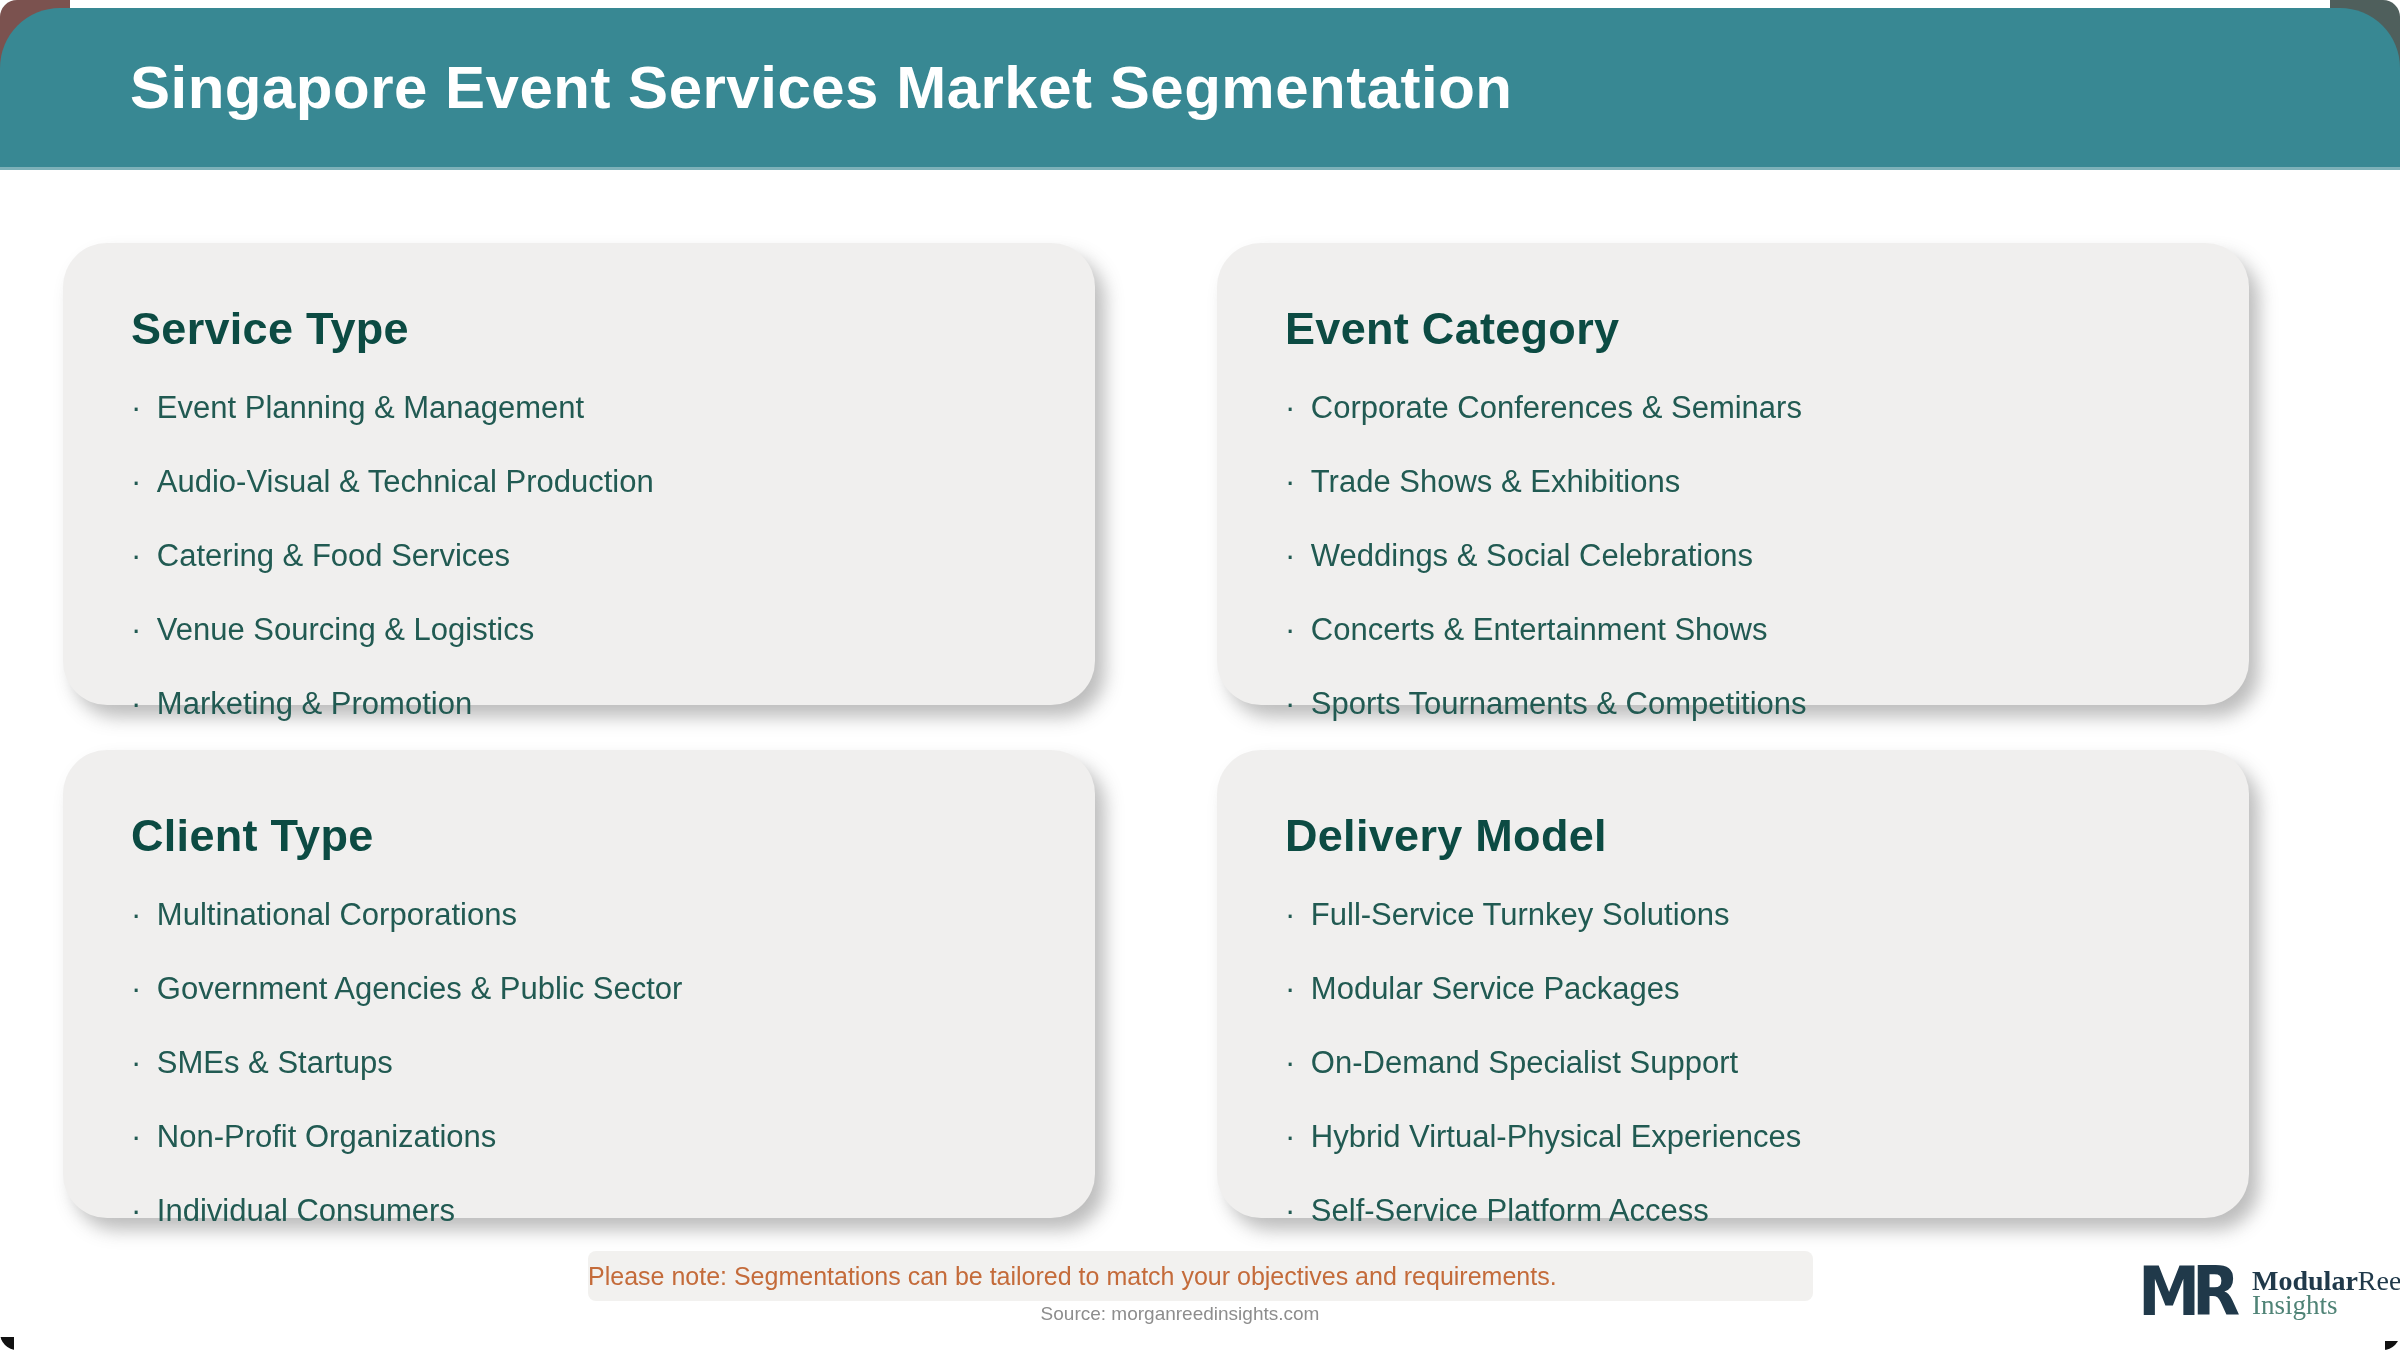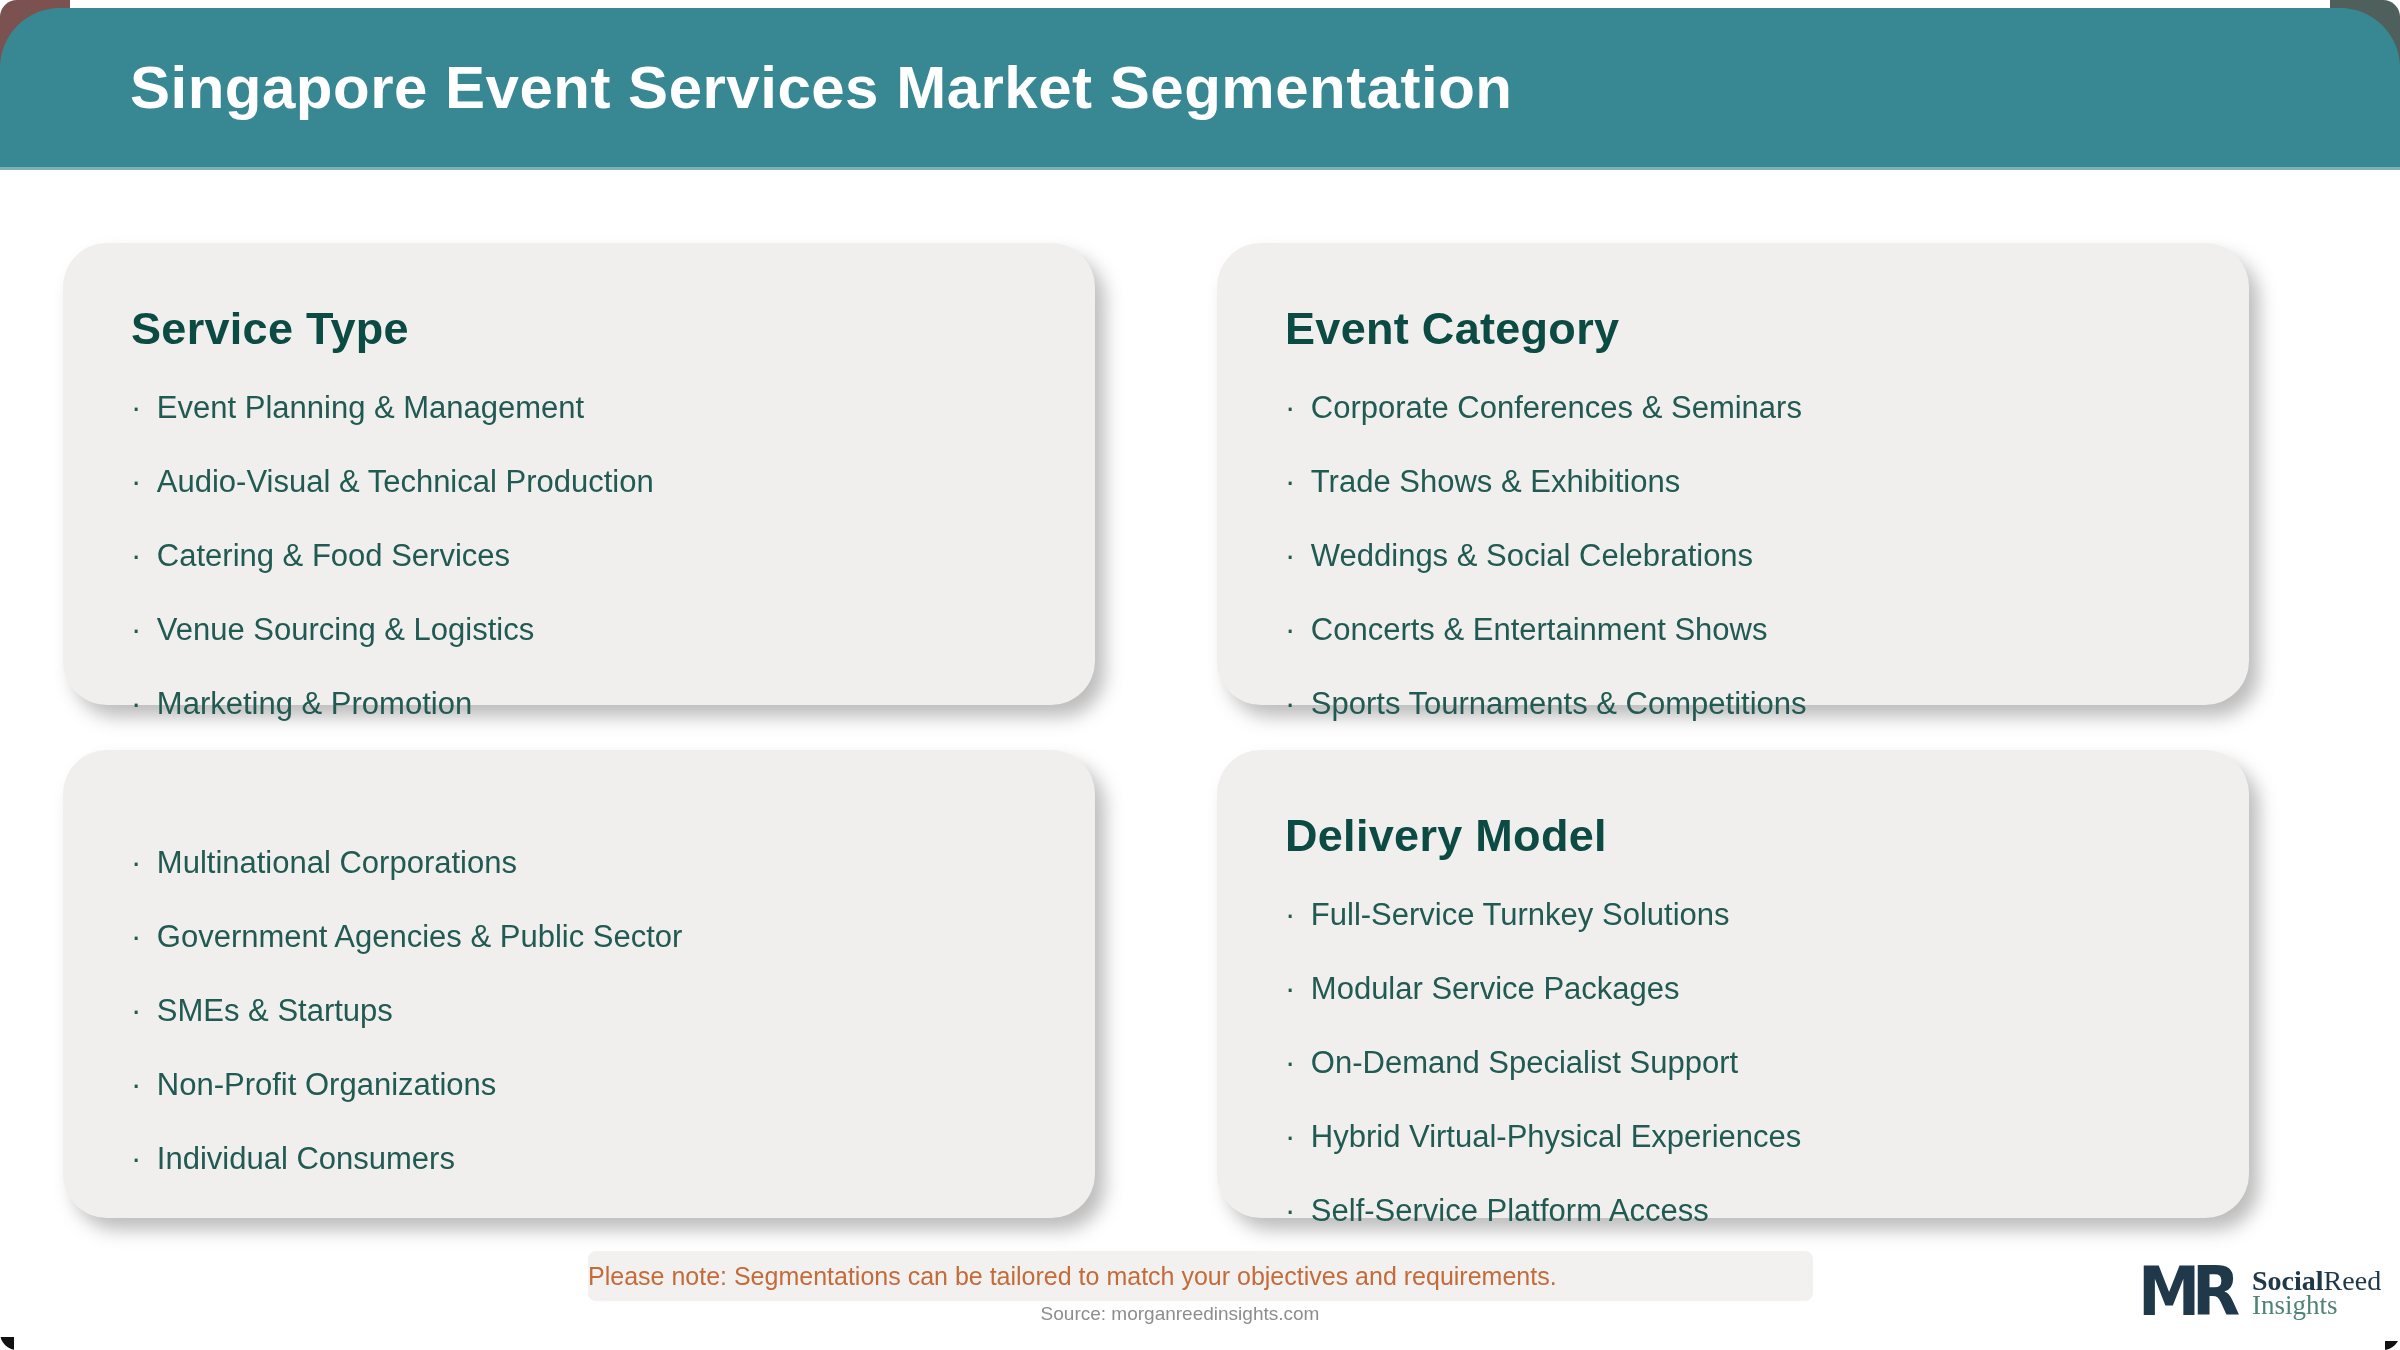--- a/index.html
+++ b/index.html
@@ -105,20 +105,21 @@
     <ul>
         <li class="seg-item">Corporate Conferences &amp; Seminars</li>
         <li class="seg-item">Trade Shows &amp; Exhibitions</li>
         <li class="seg-item">Weddings &amp; Social Celebrations</li>
         <li class="seg-item">Concerts &amp; Entertainment Shows</li>
         <li class="seg-item">Sports Tournaments &amp; Competitions</li>
       </ul>
   </section>
 
   <section class="card card-3">
+    <h2>Client Type</h2>
     <ul>
         <li class="seg-item">Multinational Corporations</li>
         <li class="seg-item">Government Agencies &amp; Public Sector</li>
         <li class="seg-item">SMEs &amp; Startups</li>
         <li class="seg-item">Non-Profit Organizations</li>
         <li class="seg-item">Individual Consumers</li>
       </ul>
   </section>
 
   <section class="card card-4">
@@ -134,21 +135,21 @@
 
   <div class="note">
     <span>Please note: Segmentations can be tailored to match your objectives and requirements.</span>
   </div>
 
   <div class="source">Source: morganreedinsights.com</div>
 
   <div class="logo">
     <span class="monogram">MR</span>
     <span class="logo-text">
-      <span class="logo-line1"><span class="bold">Social</span><span>Reed</span></span>
+      <span class="logo-line1"><span class="bold">Modular</span><span>Reed</span></span>
       <span class="logo-line2">Insights</span>
     </span>
   </div>
 
   <div class="mark mark-bl"></div>
   <div class="mark mark-br"></div>
 
 </div>
 
 </body></html>

